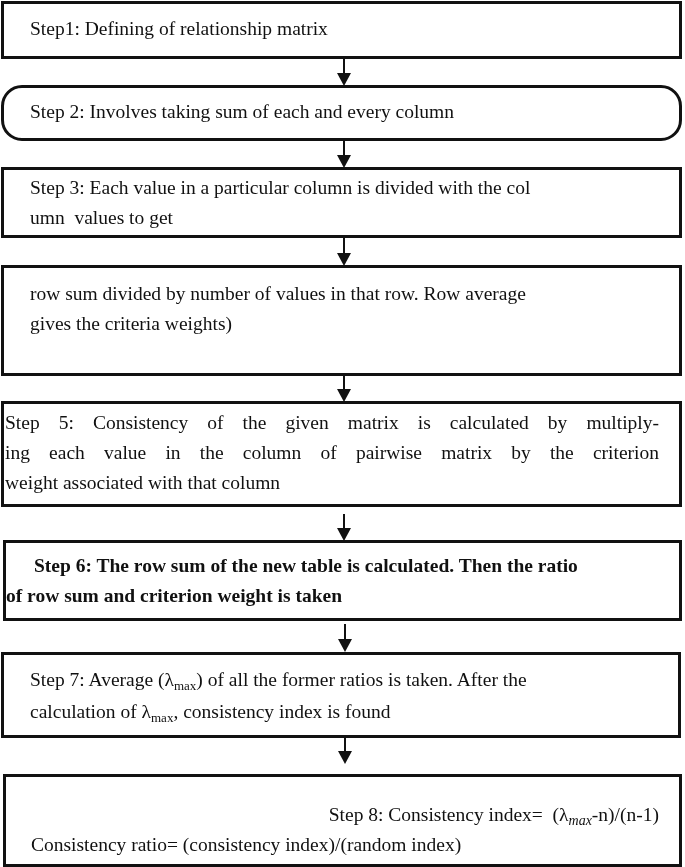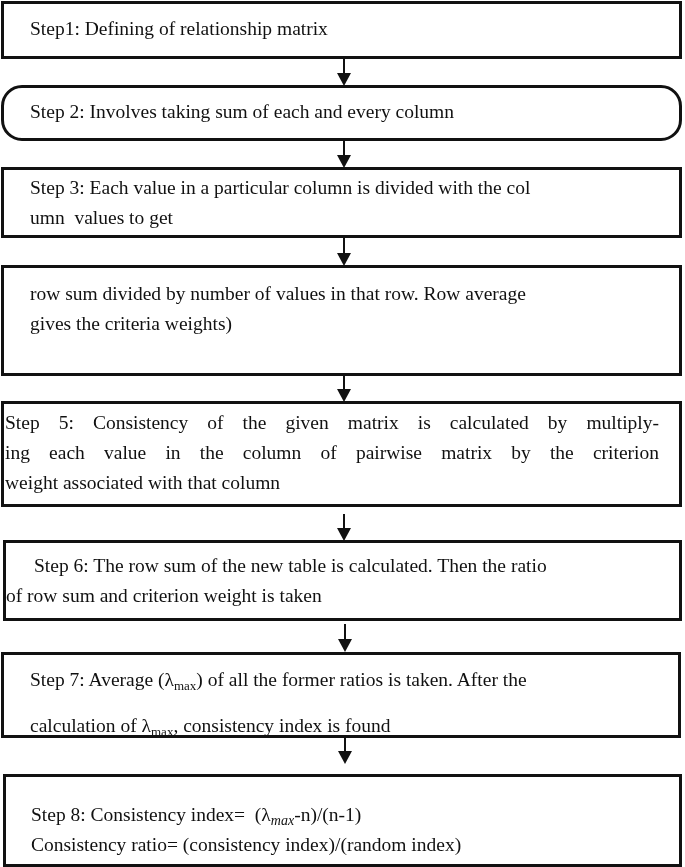--- a/index.html
+++ b/index.html
@@ -62,40 +62,40 @@
     <div style="text-align:justify;text-align-last:justify;">Step 5: Consistency of the given matrix is calculated by multiply-</div>
     <div style="text-align:justify;text-align-last:justify;">ing each value in the column of pairwise matrix by the criterion</div>
     <div>weight associated with that column</div>
   </div>
 </div>
 <div class="arrow" style="left:337px;top:514px;height:27px;">
   <div class="shaft" style="height:20px;"></div>
     <div class="head"></div>
 </div>
 
-<div class="box" style="left:3px;top:540px;width:679px;height:81px;">
+<div class="box" style="left:3px;top:540px;width:679px;height:81px;font-weight:bold;">
   <div style="position:absolute;left:0;right:20px;top:8px;">
     <div style="padding-left:28px;">Step 6: The row sum of the new table is calculated. Then the ratio</div>
     <div>of row sum and criterion weight is taken</div>
   </div>
 </div>
 <div class="arrow" style="left:338px;top:624px;height:28px;">
   <div class="shaft" style="height:20px;"></div>
     <div class="head"></div>
 </div>
 
 <div class="box" style="left:1px;top:652px;width:680px;height:86px;">
   <div class="txt" style="top:10px;">
     <div><span>Step 7: Average (λ</span><sub>max</sub><span>) of all the former ratios is taken. After the</span></div>
-    <div style="margin-top:16px;"><span>calculation of λ</span><sub>max</sub><span>, consistency index is found</span></div>
+    <div style="margin-top:2px;"><span>calculation of λ</span><sub>max</sub><span>, consistency index is found</span></div>
   </div>
 </div>
 <div class="arrow" style="left:338px;top:736px;height:28px;">
   <div class="shaft" style="height:20px;"></div>
     <div class="head"></div>
 </div>
 
 <div class="box" style="left:3px;top:774px;width:679px;height:93px;">
   <div class="txt" style="top:23px;left:25px;">
-    <div style="white-space:pre;"><span>Step 8: Consistency index=  (λ</span><sub class="it">max</sub><span>-n)/(n-1)</span></div>
+    <div style="white-space:pre;text-align:right;"><span>Step 8: Consistency index=  (λ</span><sub class="it">max</sub><span>-n)/(n-1)</span></div>
     <div>Consistency ratio= (consistency index)/(random index)</div>
   </div>
 </div>
 
 </body></html>

